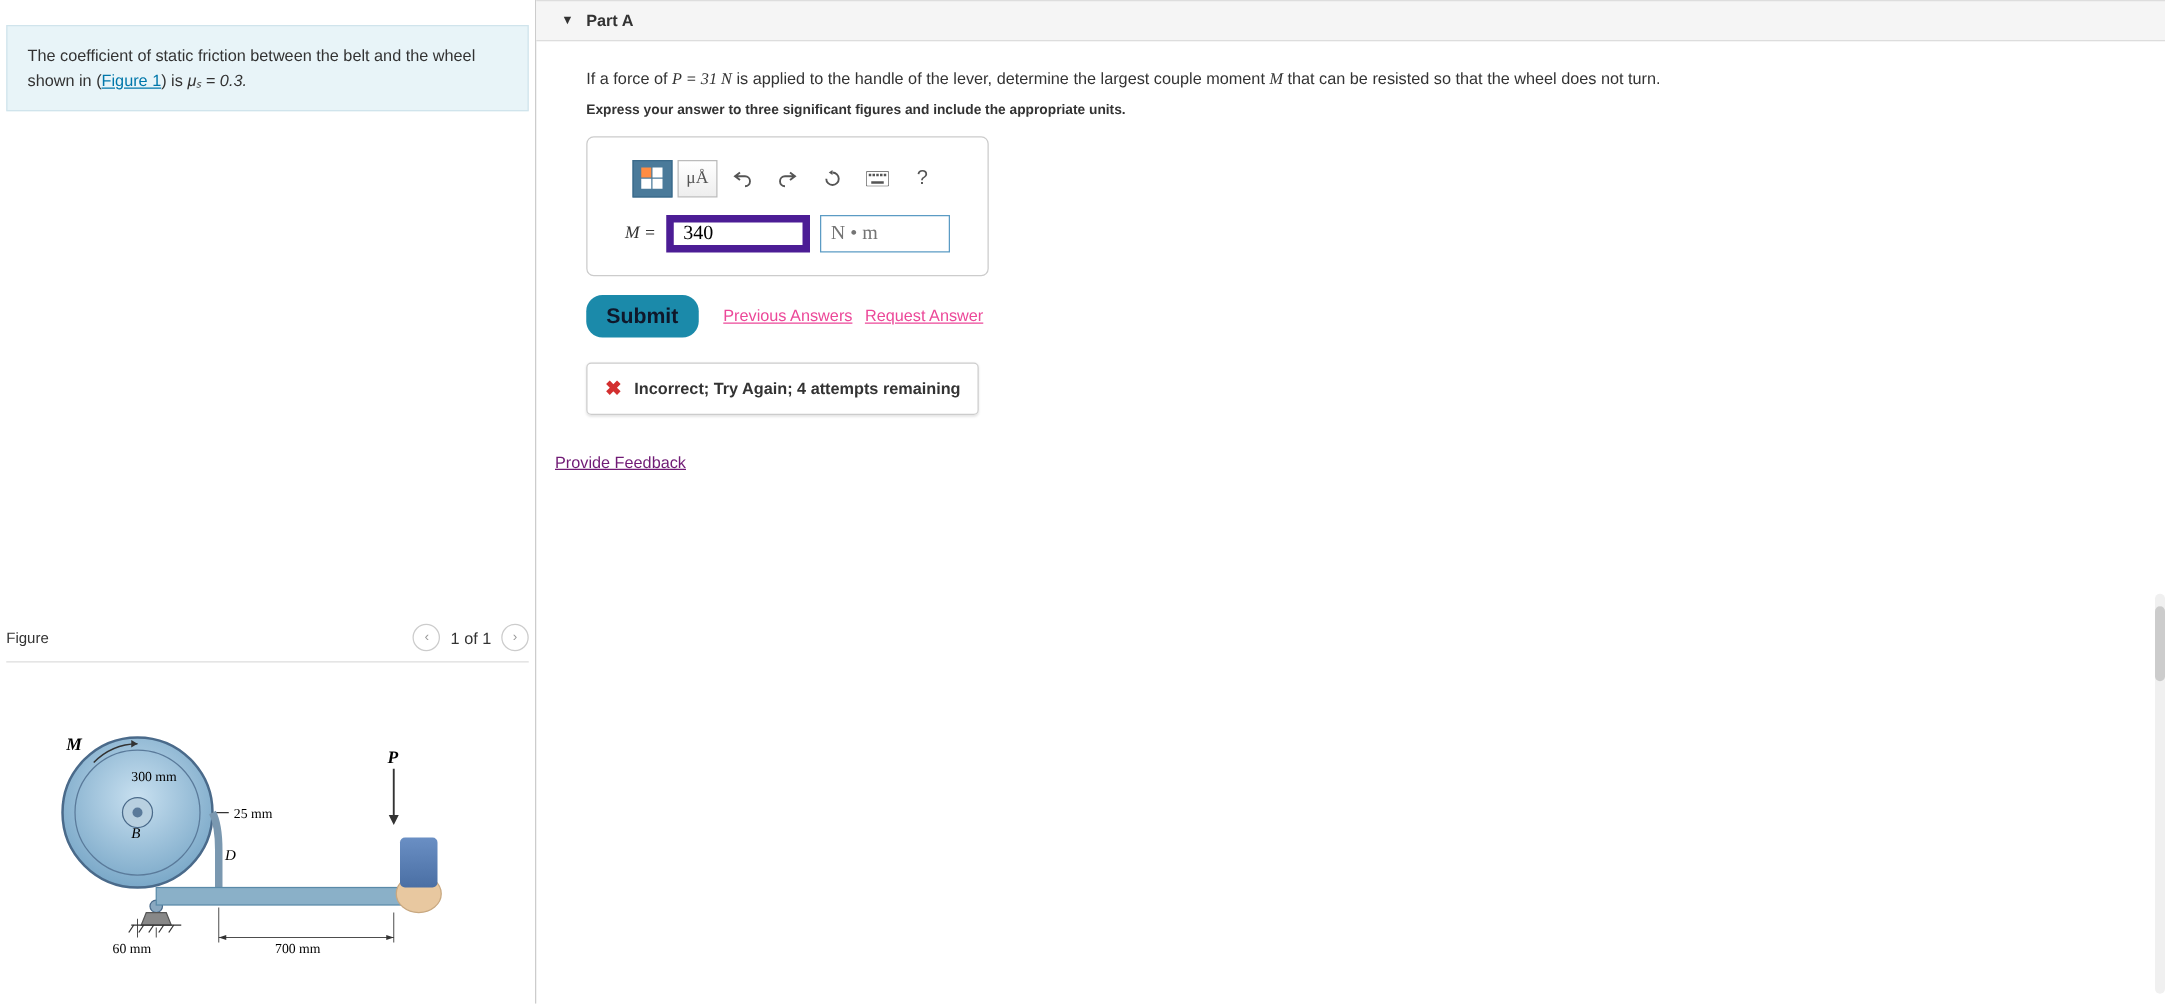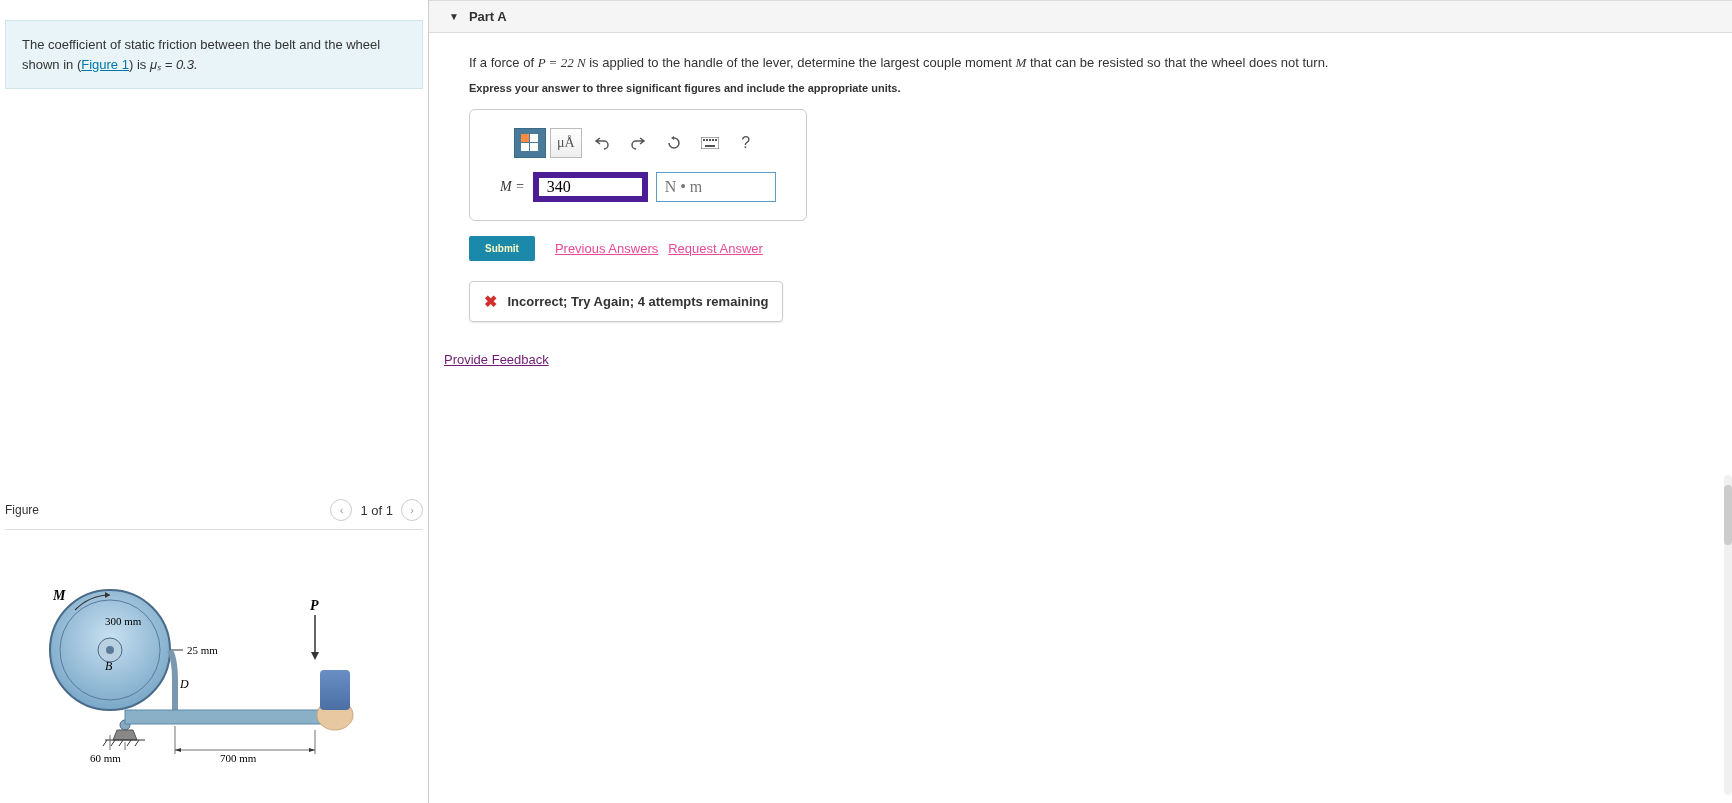--- a/index.html
+++ b/index.html
@@ -36,24 +36,24 @@
     .tool-btn { width: 32px; height: 30px; border: 1px solid #bbb; border-radius: 0; background: linear-gradient(#fff, #eee); display: flex; align-items: center; justify-content: center; cursor: pointer; font-size: 14px; }
     .tool-btn.templates { background: #4a7a9a; border-color: #3a6a8a; color: #fff; display: flex; gap: 1px; padding: 3px; }
     .tool-btn.templates .sq { width: 8px; height: 8px; background: #fff; }
     .tool-btn.templates .sq.top { background: #ff8c42; }
     .tool-btn.special { font-family: 'Times New Roman', serif; color: #555; }
     .tool-btn.plain { border: none; background: none; }
 
     .answer-row { display: flex; align-items: center; gap: 8px; }
     .answer-label { font-style: italic; font-family: 'Times New Roman', serif; font-size: 14px; }
     .answer-input { border: 6px solid #4c1d95; padding: 5px 8px; font-size: 16px; font-family: 'Times New Roman', serif; width: 115px; height: 30px; }
-    .units-input { border: 1px solid #5b9bc4; padding: 5px 8px; font-size: 16px; font-family: 'Times New Roman', serif; width: 120px; height: 30px; color: #999; }
+    .units-input { border: 1px solid #5b9bc4; padding: 5px 8px; font-size: 16px; font-family: 'Times New Roman', serif; width: 104px; height: 30px; color: #999; }
 
     .action-row { display: flex; align-items: center; gap: 20px; margin-bottom: 20px; }
-    .submit-btn { background: #1b8aaa; color: #fef9c3; border: none; padding: 7px 16px; font-size: 10px; font-weight: bold; cursor: pointer; border-radius: 2px; }
+    .submit-btn { background: #1b8aaa; color: #0f172a; border: none; padding: 7px 16px; font-size: 17px; font-weight: bold; cursor: pointer; border-radius: 13px; }
     .link-btn { color: #ec4899; text-decoration: underline; font-size: 13px; cursor: pointer; }
 
     .feedback-box { border: 1px solid #ccc; border-radius: 4px; padding: 10px 14px; display: inline-flex; align-items: center; gap: 10px; margin-bottom: 30px; box-shadow: 0 1px 2px rgba(0,0,0,0.1); }
     .feedback-box .x-icon { color: #d32f2f; font-weight: bold; font-size: 16px; }
     .feedback-text { font-weight: bold; font-size: 13px; }
 
     .provide-link { color: #701a75; text-decoration: underline; font-size: 13px; cursor: pointer; margin-left: -25px; }
 
     
     .fig-svg { width: 360px; height: 200px; }
@@ -145,21 +145,21 @@
     </div>
   </div>
 
   <div class="right-panel">
     <div class="part-header">
       <span class="caret">▼</span>
       <span class="part-title">Part A</span>
     </div>
     <div class="part-body">
       <p class="question-text">
-        <span>If a force of </span><span class="var">P = 22 N</span><span> is applied to the handle of the lever, determine the largest couple moment </span><span class="var">M</span><span> that can be resisted so that the wheel does not turn.</span>
+        <span>If a force of </span><span class="var">P = 31 N</span><span> is applied to the handle of the lever, determine the largest couple moment </span><span class="var">M</span><span> that can be resisted so that the wheel does not turn.</span>
       </p>
       <p class="instruction">Express your answer to three significant figures and include the appropriate units.</p>
 
       <div class="answer-box">
         <div class="toolbar">
           <div class="tool-btn templates">
             <div style="display:flex;flex-direction:column;gap:1px;">
               <div class="sq top"></div>
               <div class="sq"></div>
             </div>

